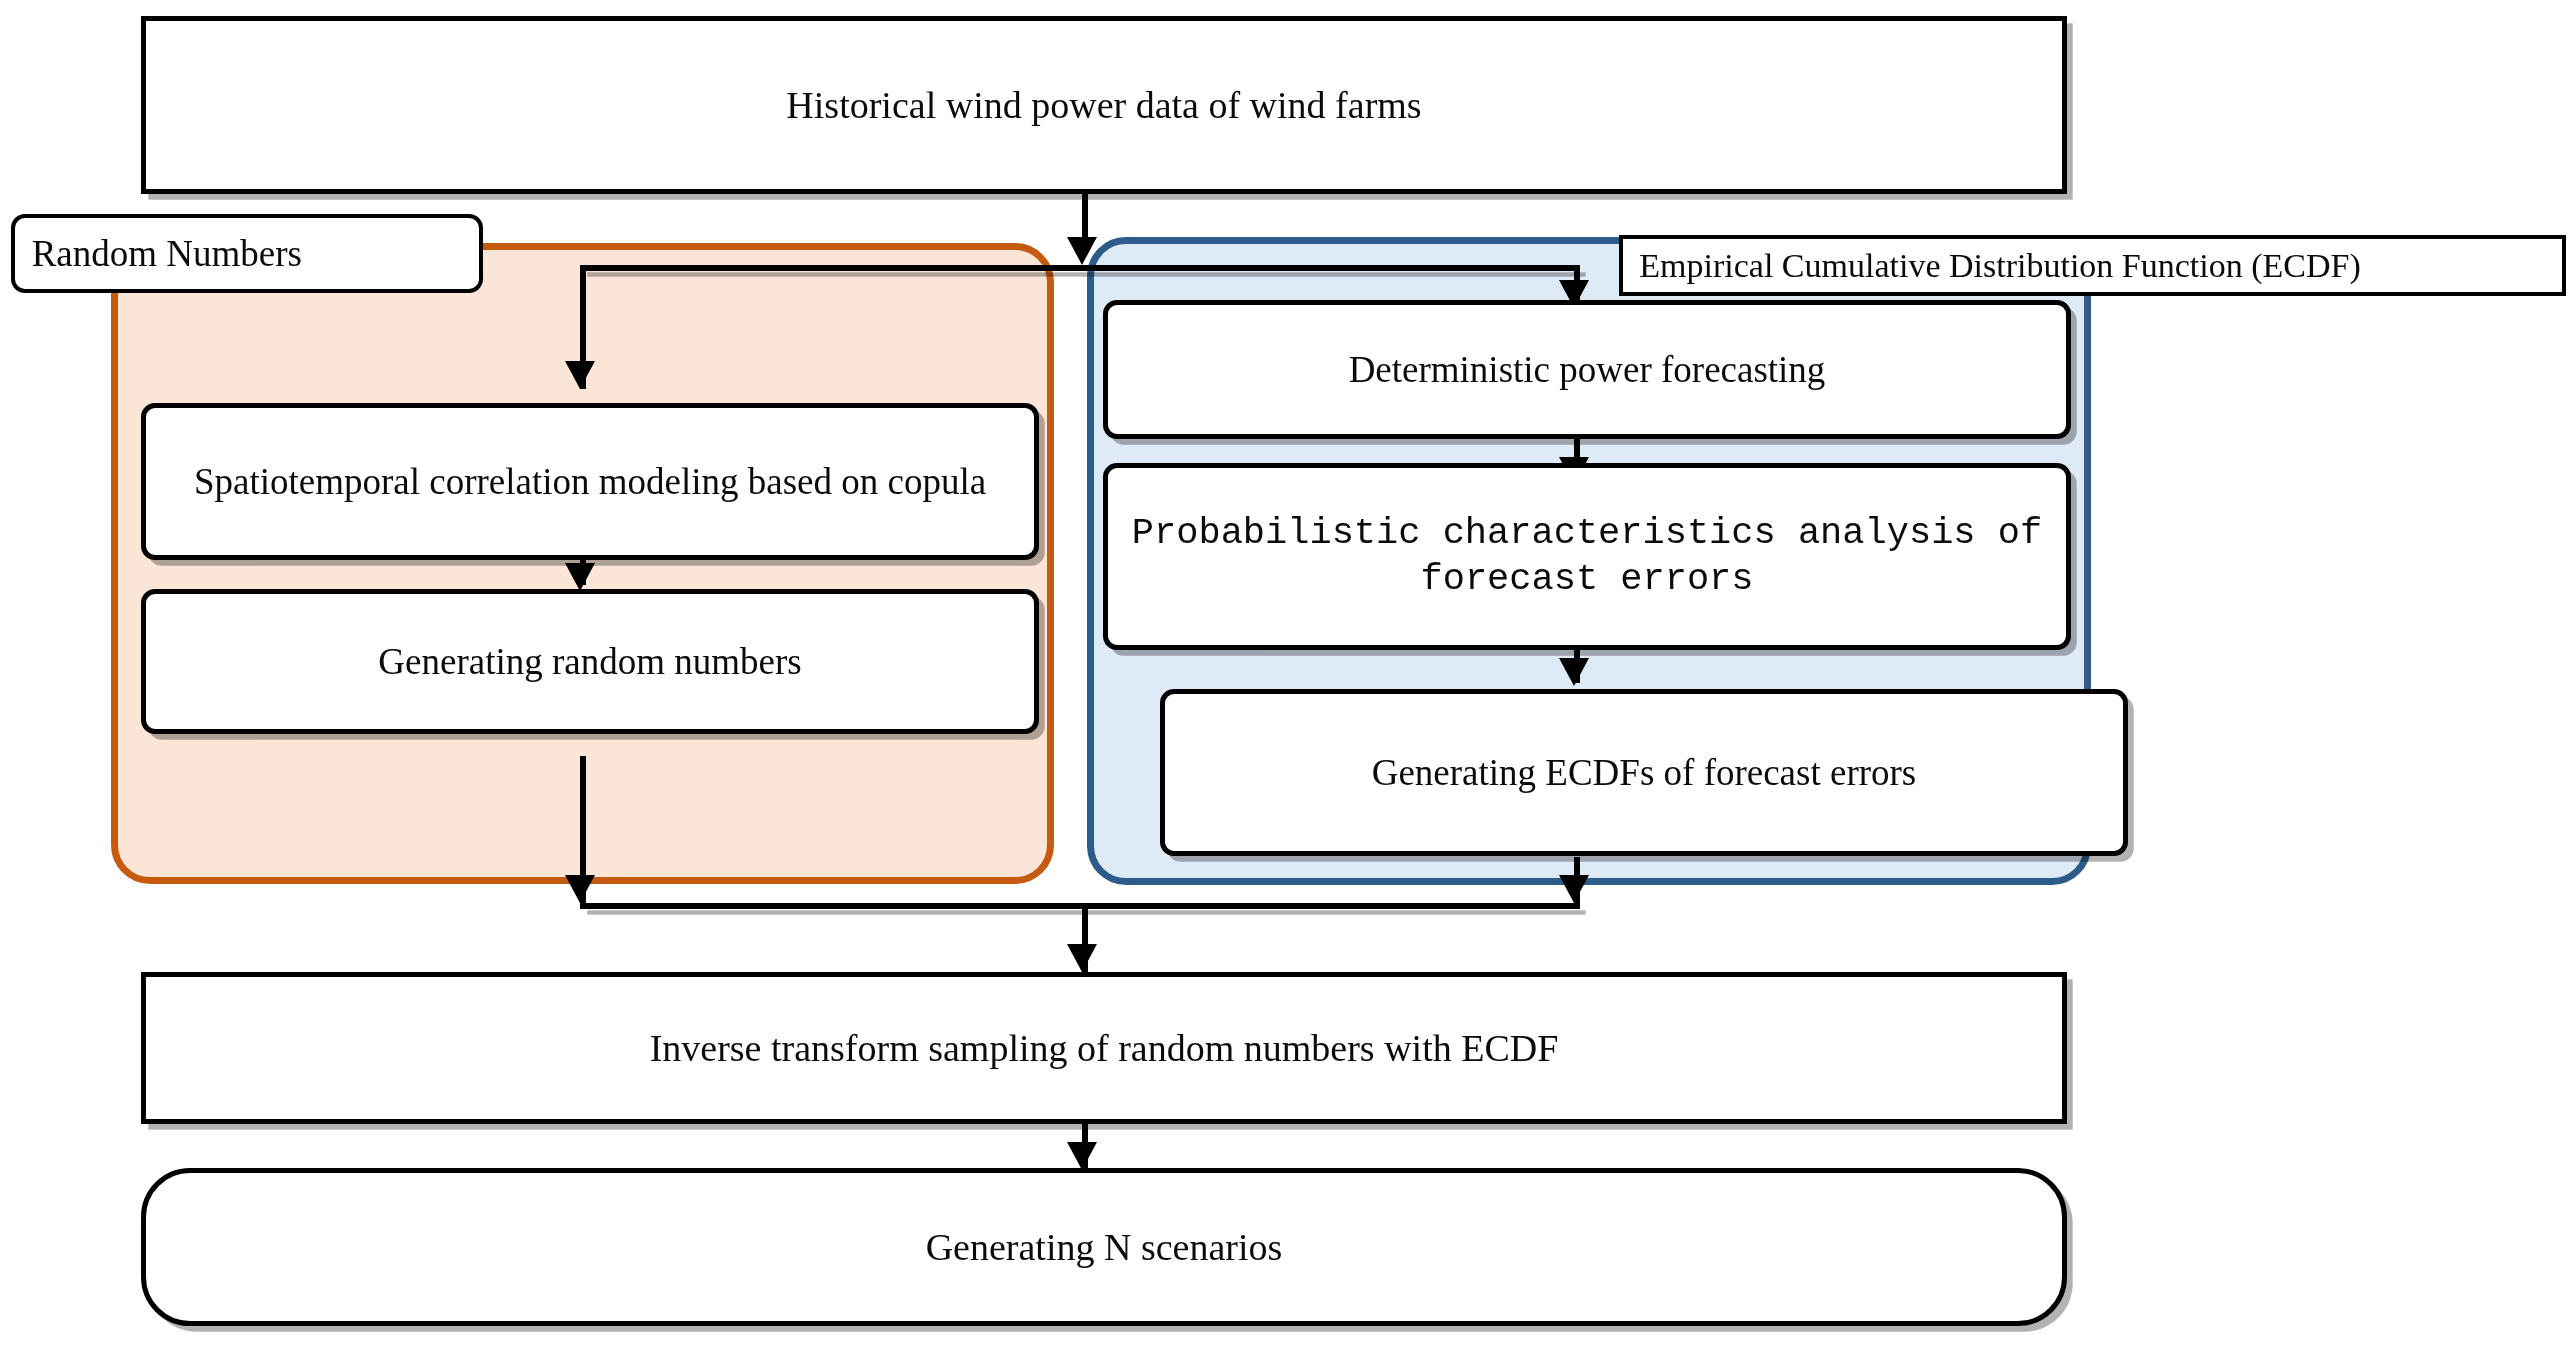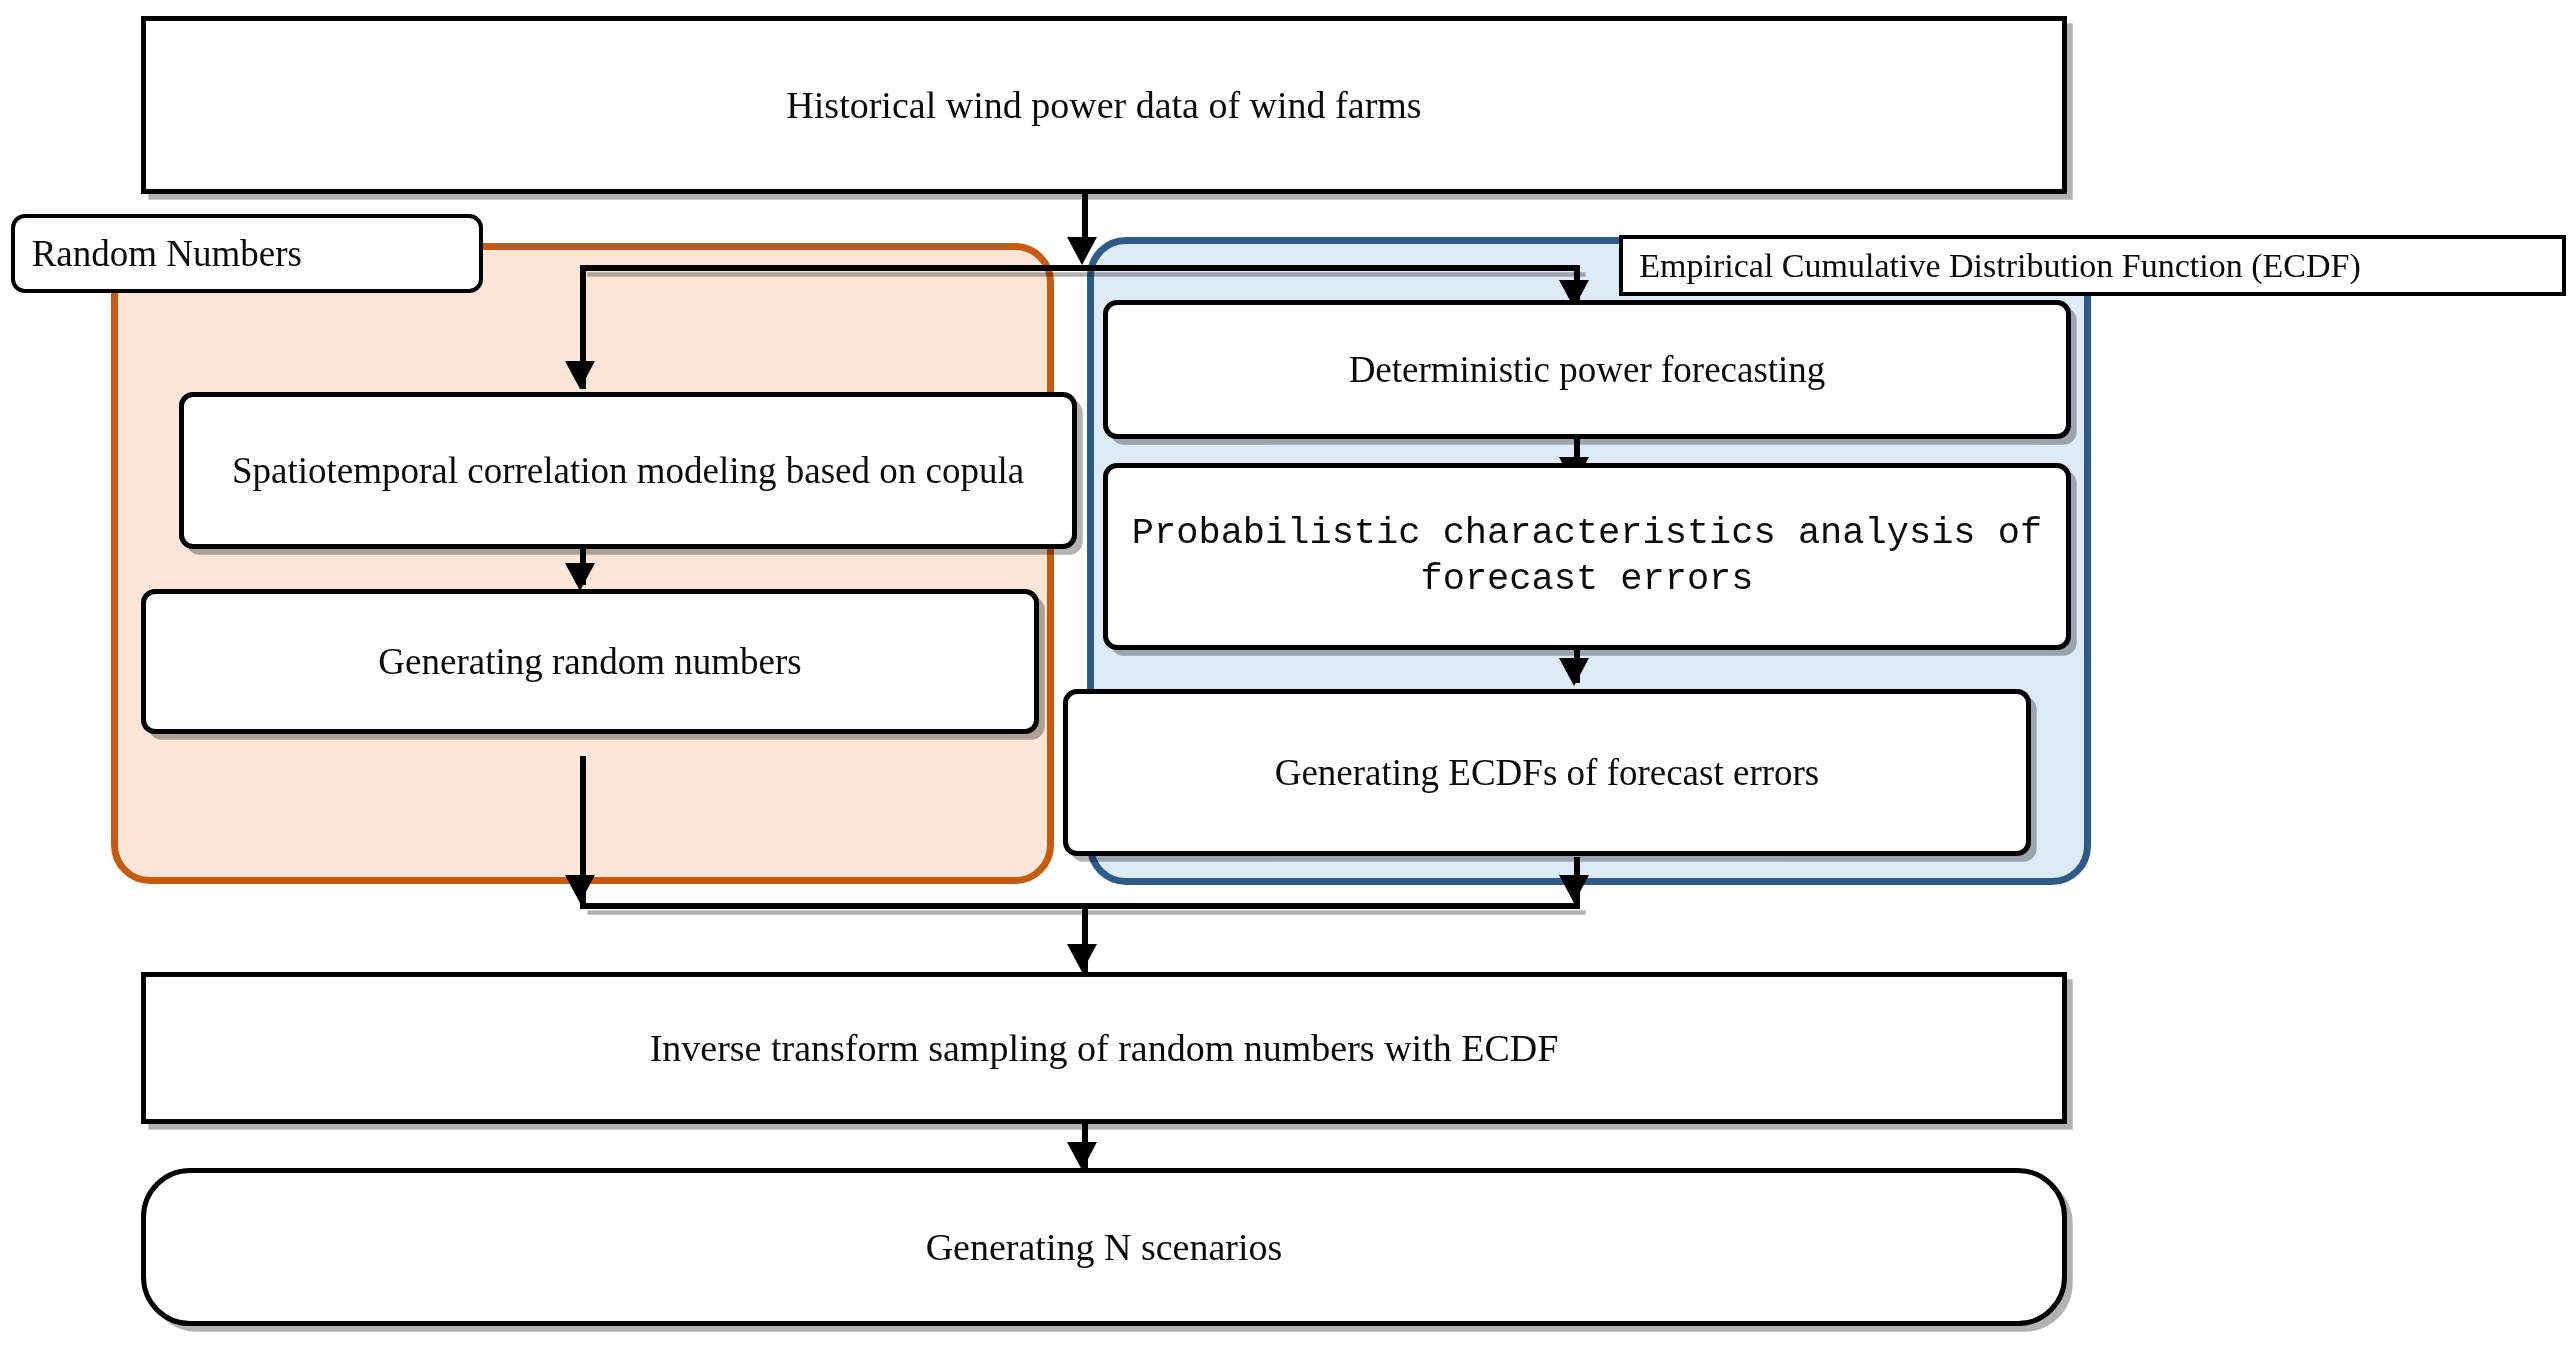--- a/index.html
+++ b/index.html
@@ -115,21 +115,21 @@
   <div class="conn hline shadowed" style="left:580px; top:265px; width:1000px; height:5.7px;"></div>
 
   <div class="conn vline" style="left:580px; top:265px; width:5.7px; height:124px;"></div>
   <div class="arrowhead" style="left:565px; top:361px;"></div>
 
   <div class="conn vline" style="left:1574px; top:265px; width:5.7px; height:42px;"></div>
   <div class="arrowhead" style="left:1559px; top:280px;"></div>
 
   <div class="group group-orange" style="left:111px; top:243px; width:943px; height:641px;"></div>
 
-  <div class="box shadowed fs-mid" style="left:141px; top:392px; width:898px; height:157px;margin-left:38px;">
+  <div class="box shadowed fs-mid" style="left:141px; top:403px; width:898px; height:157px;">
     <span class="txt">Spatiotemporal correlation modeling based on copula</span>
   </div>
 
   <div class="conn vline" style="left:580px; top:543px; width:5.7px; height:42px;"></div>
   <div class="arrowhead" style="left:565px; top:563px;"></div>
 
   <div class="box shadowed fs-mid" style="left:141px; top:589px; width:898px; height:145px;">
     <span class="txt">Generating random numbers</span>
   </div>
 
@@ -146,21 +146,21 @@
   <div class="conn vline" style="left:1574px; top:439px; width:5.7px; height:42px;"></div>
   <div class="arrowhead" style="left:1559px; top:457px;"></div>
 
   <div class="box shadowed fs-mid" style="left:1103px; top:463px; width:968px; height:187px;font-family:Liberation Mono, monospace;">
     <span class="txt">Probabilistic characteristics analysis of forecast errors</span>
   </div>
 
   <div class="conn vline" style="left:1574px; top:639px; width:5.7px; height:44px;"></div>
   <div class="arrowhead" style="left:1559px; top:658px;"></div>
 
-  <div class="box shadowed fs-mid" style="left:1063px; top:689px; width:968px; height:167px;">
+  <div class="box shadowed fs-mid" style="left:1160px; top:689px; width:968px; height:167px;">
     <span class="txt">Generating ECDFs of forecast errors</span>
   </div>
 
   <div class="caption-box fs-small" style="left:1619px; top:235px; width:947px; height:61px;">
     <span class="txt">Empirical Cumulative Distribution Function (ECDF)</span>
   </div>
 
   <div class="conn vline" style="left:580px; top:756px; width:5.7px; height:147px;"></div>
   <div class="arrowhead" style="left:565px; top:875px;"></div>
 

